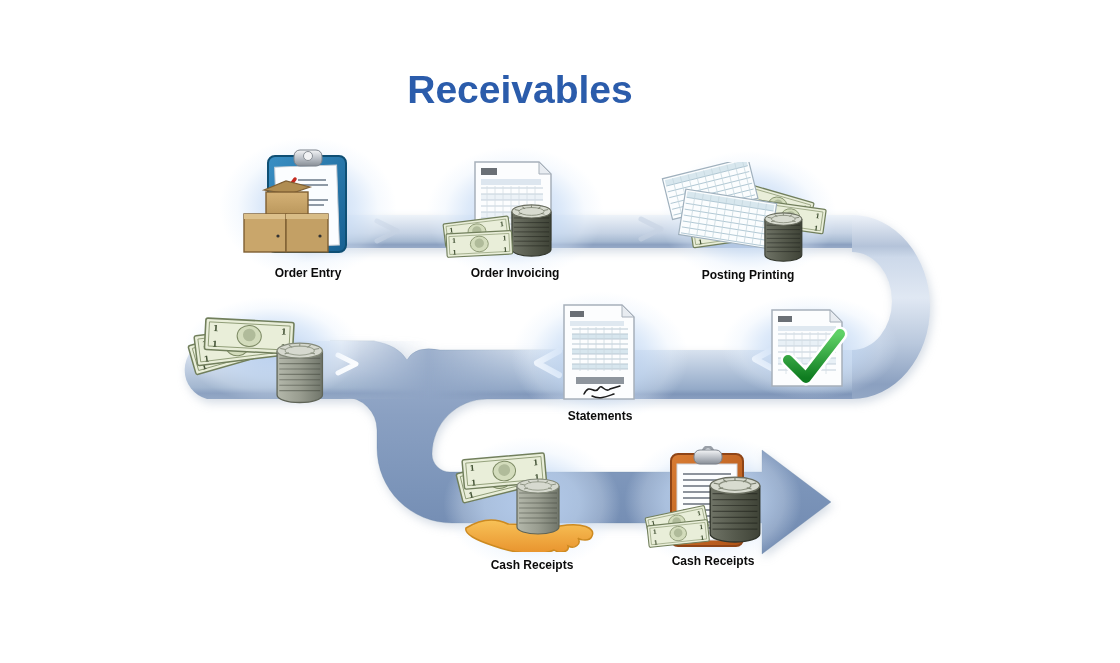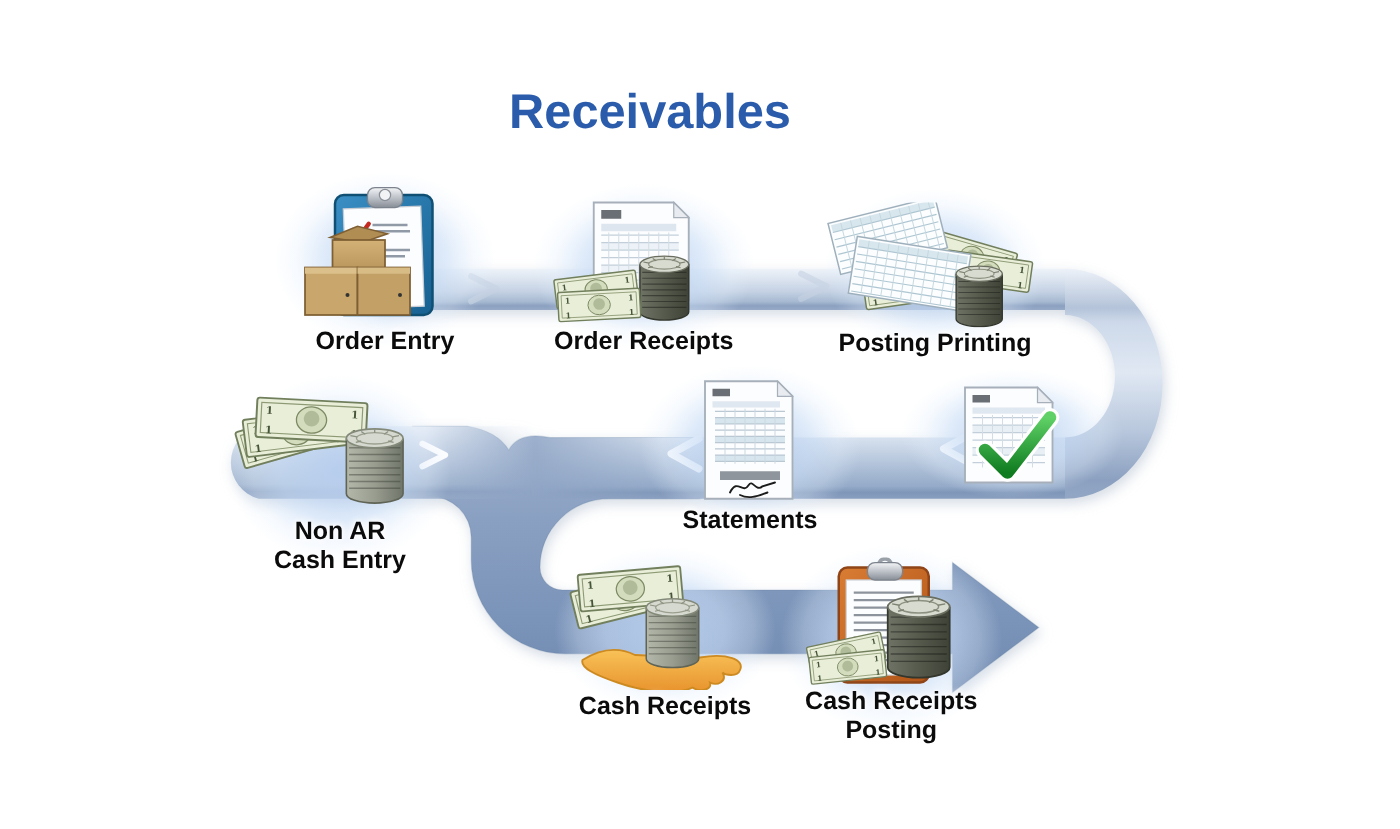--- a/index.html
+++ b/index.html
@@ -9,21 +9,21 @@
          font-size:39px;font-weight:bold;color:#2b5cab;letter-spacing:0;
          text-shadow:0 0 10px #fff;z-index:3;}
   .flow{position:absolute;left:0;top:0;z-index:0;
         filter:drop-shadow(2px 4px 5px rgba(125,145,175,.32));}
   .node{position:absolute;width:200px;z-index:2;}
   .halo{position:absolute;left:2px;right:2px;top:-20px;bottom:-16px;z-index:-1;
         background:radial-gradient(ellipse 58% 52% at 50% 46%,
           rgba(183,206,238,.95) 0%, rgba(201,221,246,.62) 42%,
           rgba(226,238,252,.30) 62%, rgba(255,255,255,0) 78%);}
   .icon{display:block;margin:0 auto;}
-  .label{margin-top:2px;text-align:center;font-size:20px;font-weight:bold;
+  .label{margin-top:2px;text-align:center;font-size:12px;font-weight:bold;
          color:#0b0b0b;line-height:23px;
          text-shadow:0 0 4px #fff,0 0 7px #fff,0 1px 9px #fff;}
   .label span{display:block;}
 </style>
 </head>
 <body>
 
 <div class="canvas">
 
   <svg class="flow" width="1120" height="663" viewBox="0 0 1120 663">
@@ -209,21 +209,21 @@
       <rect x="66" y="21" width="60" height="6" fill="#dde6ef"></rect>
       <rect x="66" y="36" width="62" height="6" fill="#ecf2f7"></rect>
       <rect x="66" y="54" width="62" height="6" fill="#ecf2f7"></rect>
       <path d="M66,30H128 M66,36H128 M66,42H128 M66,48H128 M66,54H128 M66,60H128 M66,66H128 M66,72H128" stroke="#c2cfda" stroke-width="1"></path>
       <path d="M72,28V76 M80,28V76 M88,28V76 M96,28V76 M104,28V76 M112,28V76 M120,28V76" stroke="#d4dde5" stroke-width=".8"></path>
       <use href="#coins-dark" transform="translate(96,46) scale(.93)"></use>
       <use href="#bill" transform="translate(28,66) rotate(-7) scale(.78)"></use>
       <use href="#bill" transform="translate(31,76) rotate(-3) scale(.78)"></use>
     </svg>
     <div class="label">
-      <span>Order Receipts</span>
+      <span>Order Invoicing</span>
     </div>
   </div>
 
   <div class="node" style="left:648px;top:162px;">
     <div class="halo"></div>
     <svg class="icon" width="200" height="100" viewBox="0 0 200 100">
       <use href="#bill" transform="translate(100,22) rotate(16) scale(.82)"></use>
       <use href="#bill" transform="translate(110,38) rotate(8) scale(.82)"></use>
       <use href="#bill" transform="translate(42,62) rotate(-8) scale(.8)"></use>
       <g transform="rotate(-14 60 26)">
@@ -282,24 +282,20 @@
   </div>
 
   <div class="node" style="left:172px;top:310px;">
     <div class="halo"></div>
     <svg class="icon" width="200" height="94" viewBox="0 0 200 94">
       <use href="#bill" transform="translate(16,36) rotate(-16)"></use>
       <use href="#bill" transform="translate(22,26) rotate(-7)"></use>
       <use href="#bill" transform="translate(34,8) rotate(3) scale(1.05)"></use>
       <use href="#coins-silver" transform="translate(104,32) scale(1.08)"></use>
     </svg>
-    <div class="label" style="margin-top:10px;">
-      <span>Non AR</span>
-      <span>Cash Entry</span>
-    </div>
   </div>
 
   <div class="node" style="left:432px;top:448px;">
     <div class="halo"></div>
     <svg class="icon" width="200" height="104" viewBox="0 0 200 104">
       <path d="M34,80 C50,70 64,70 76,76 L128,78 C150,74 164,80 160,88 C158,94 148,92 146,90
                C150,97 142,101 136,98 C138,104 128,106 122,102 C110,108 84,106 62,98
                C44,92 32,86 34,80 Z" fill="url(#gHand)" stroke="#cd8a20" stroke-width="1.5"></path>
       <use href="#bill" transform="translate(24,26) rotate(-14)"></use>
       <use href="#bill" transform="translate(30,12) rotate(-5) scale(.98)"></use>
@@ -317,17 +313,16 @@
       <rect x="64" y="18" width="60" height="76" fill="#fcfdfe" stroke="#cfd4da" stroke-width="1"></rect>
       <circle cx="95" cy="6" r="5" fill="none" stroke="#9aa0a8" stroke-width="3"></circle>
       <rect x="81" y="4" width="28" height="14" rx="6" fill="url(#gMetal)" stroke="#7d838c" stroke-width="1"></rect>
       <path d="M70,28h48 M70,34h48 M70,40h48 M70,46h48 M70,52h48 M70,58h42 M70,64h48 M70,70h44 M70,76h48 M70,82h38" stroke="#8d939c" stroke-width="1.8"></path>
       <use href="#coins-dark" transform="translate(96,30) scale(1.18)"></use>
       <use href="#bill" transform="translate(32,72) rotate(-12) scale(.72)"></use>
       <use href="#bill" transform="translate(34,80) rotate(-6) scale(.72)"></use>
     </svg>
     <div class="label">
       <span>Cash Receipts</span>
-      <span>Posting</span>
     </div>
   </div>
 
 </div>
 
 </body></html>

